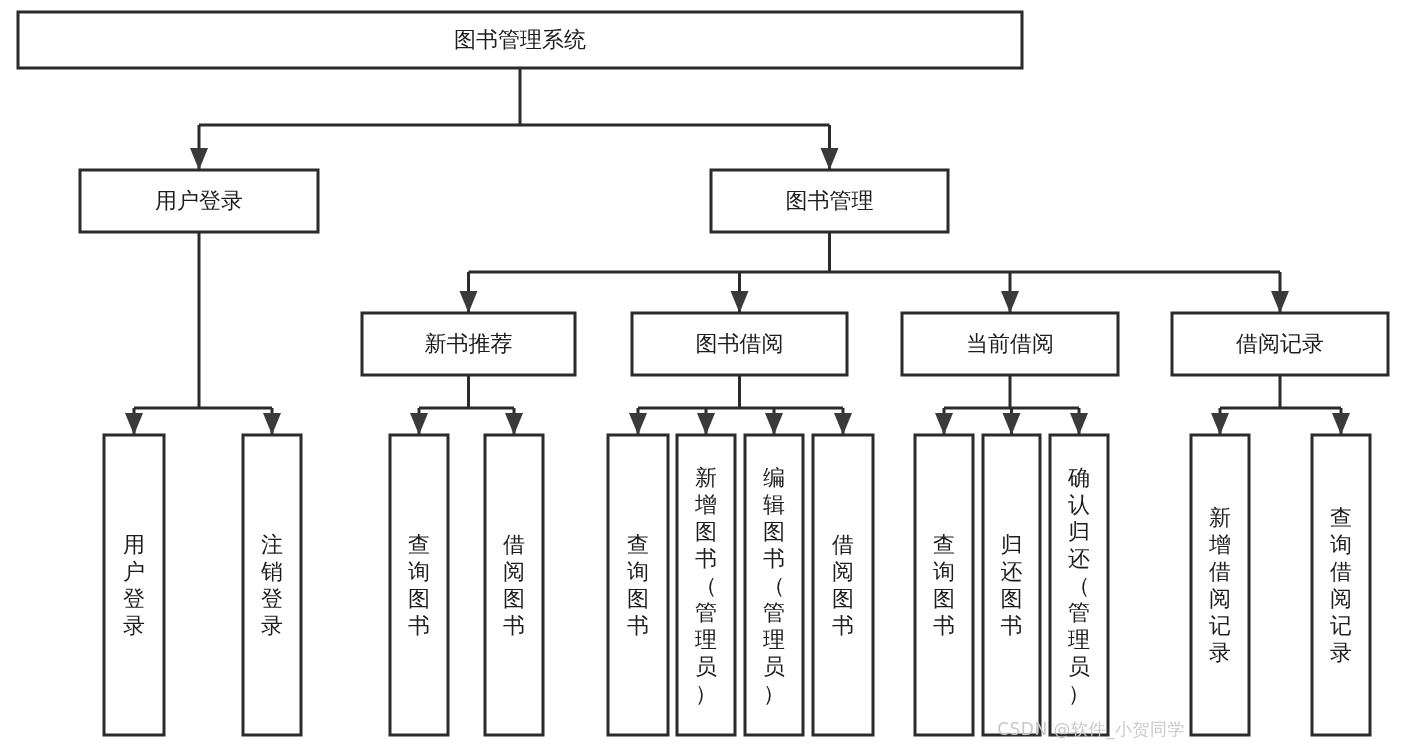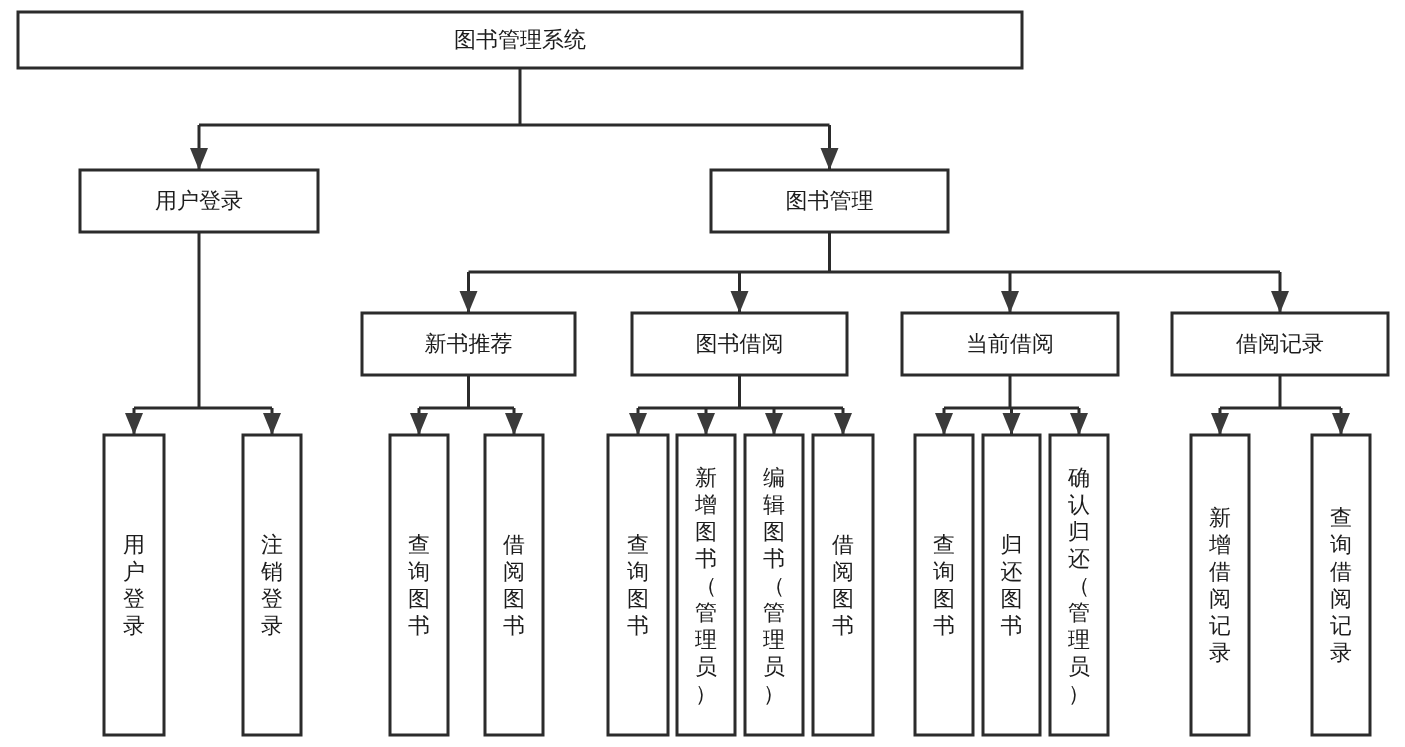--- a/index.html
+++ b/index.html
@@ -201,13 +201,14 @@
         <g>
           <rect x="1191" y="435" width="58" height="300" class="node-box"></rect>
           <text x="1220" class="node-label-vertical" y="525"><tspan x="1220" dy="0">新</tspan><tspan x="1220" dy="27">增</tspan><tspan x="1220" dy="27">借</tspan><tspan x="1220" dy="27">阅</tspan><tspan x="1220" dy="27">记</tspan><tspan x="1220" dy="27">录</tspan></text>
         </g>
         <g>
           <rect x="1312" y="435" width="58" height="300" class="node-box"></rect>
           <text x="1341" class="node-label-vertical" y="525"><tspan x="1341" dy="0">查</tspan><tspan x="1341" dy="27">询</tspan><tspan x="1341" dy="27">借</tspan><tspan x="1341" dy="27">阅</tspan><tspan x="1341" dy="27">记</tspan><tspan x="1341" dy="27">录</tspan></text>
         </g>
       </g>
   </svg>
+  <div class="watermark">CSDN @软件_小贺同学</div>
 </div>
 
 </body></html>

